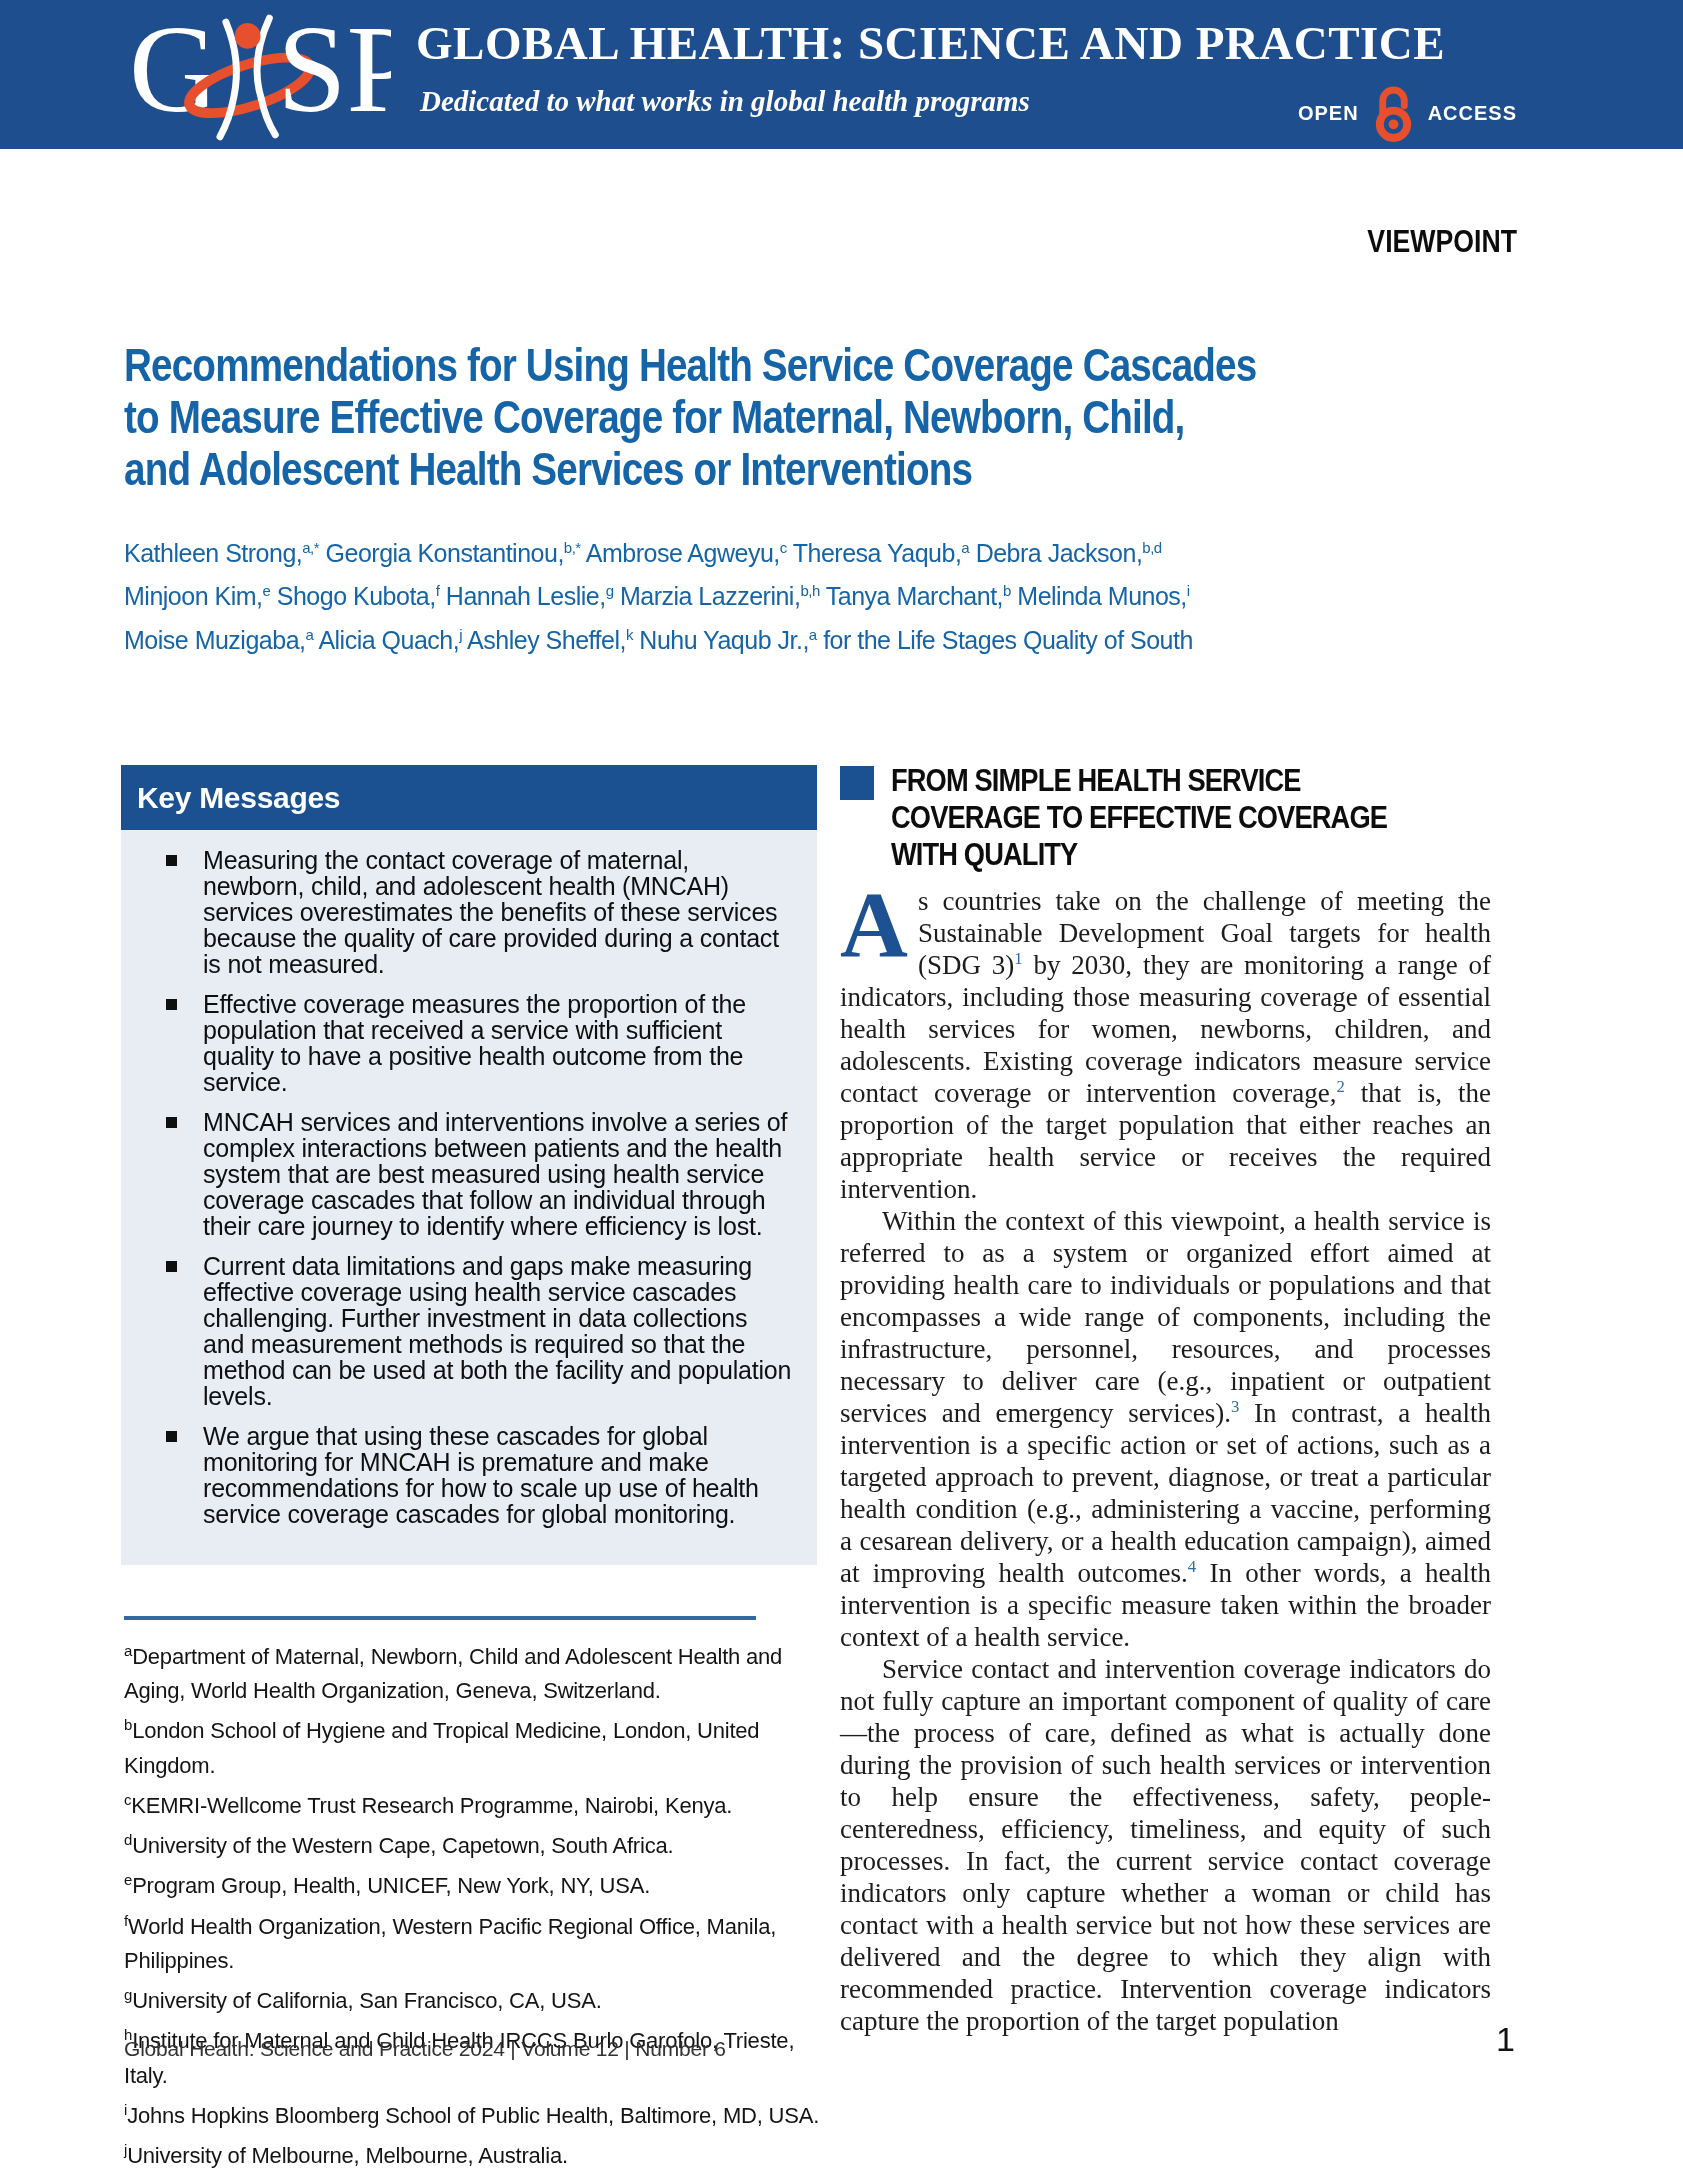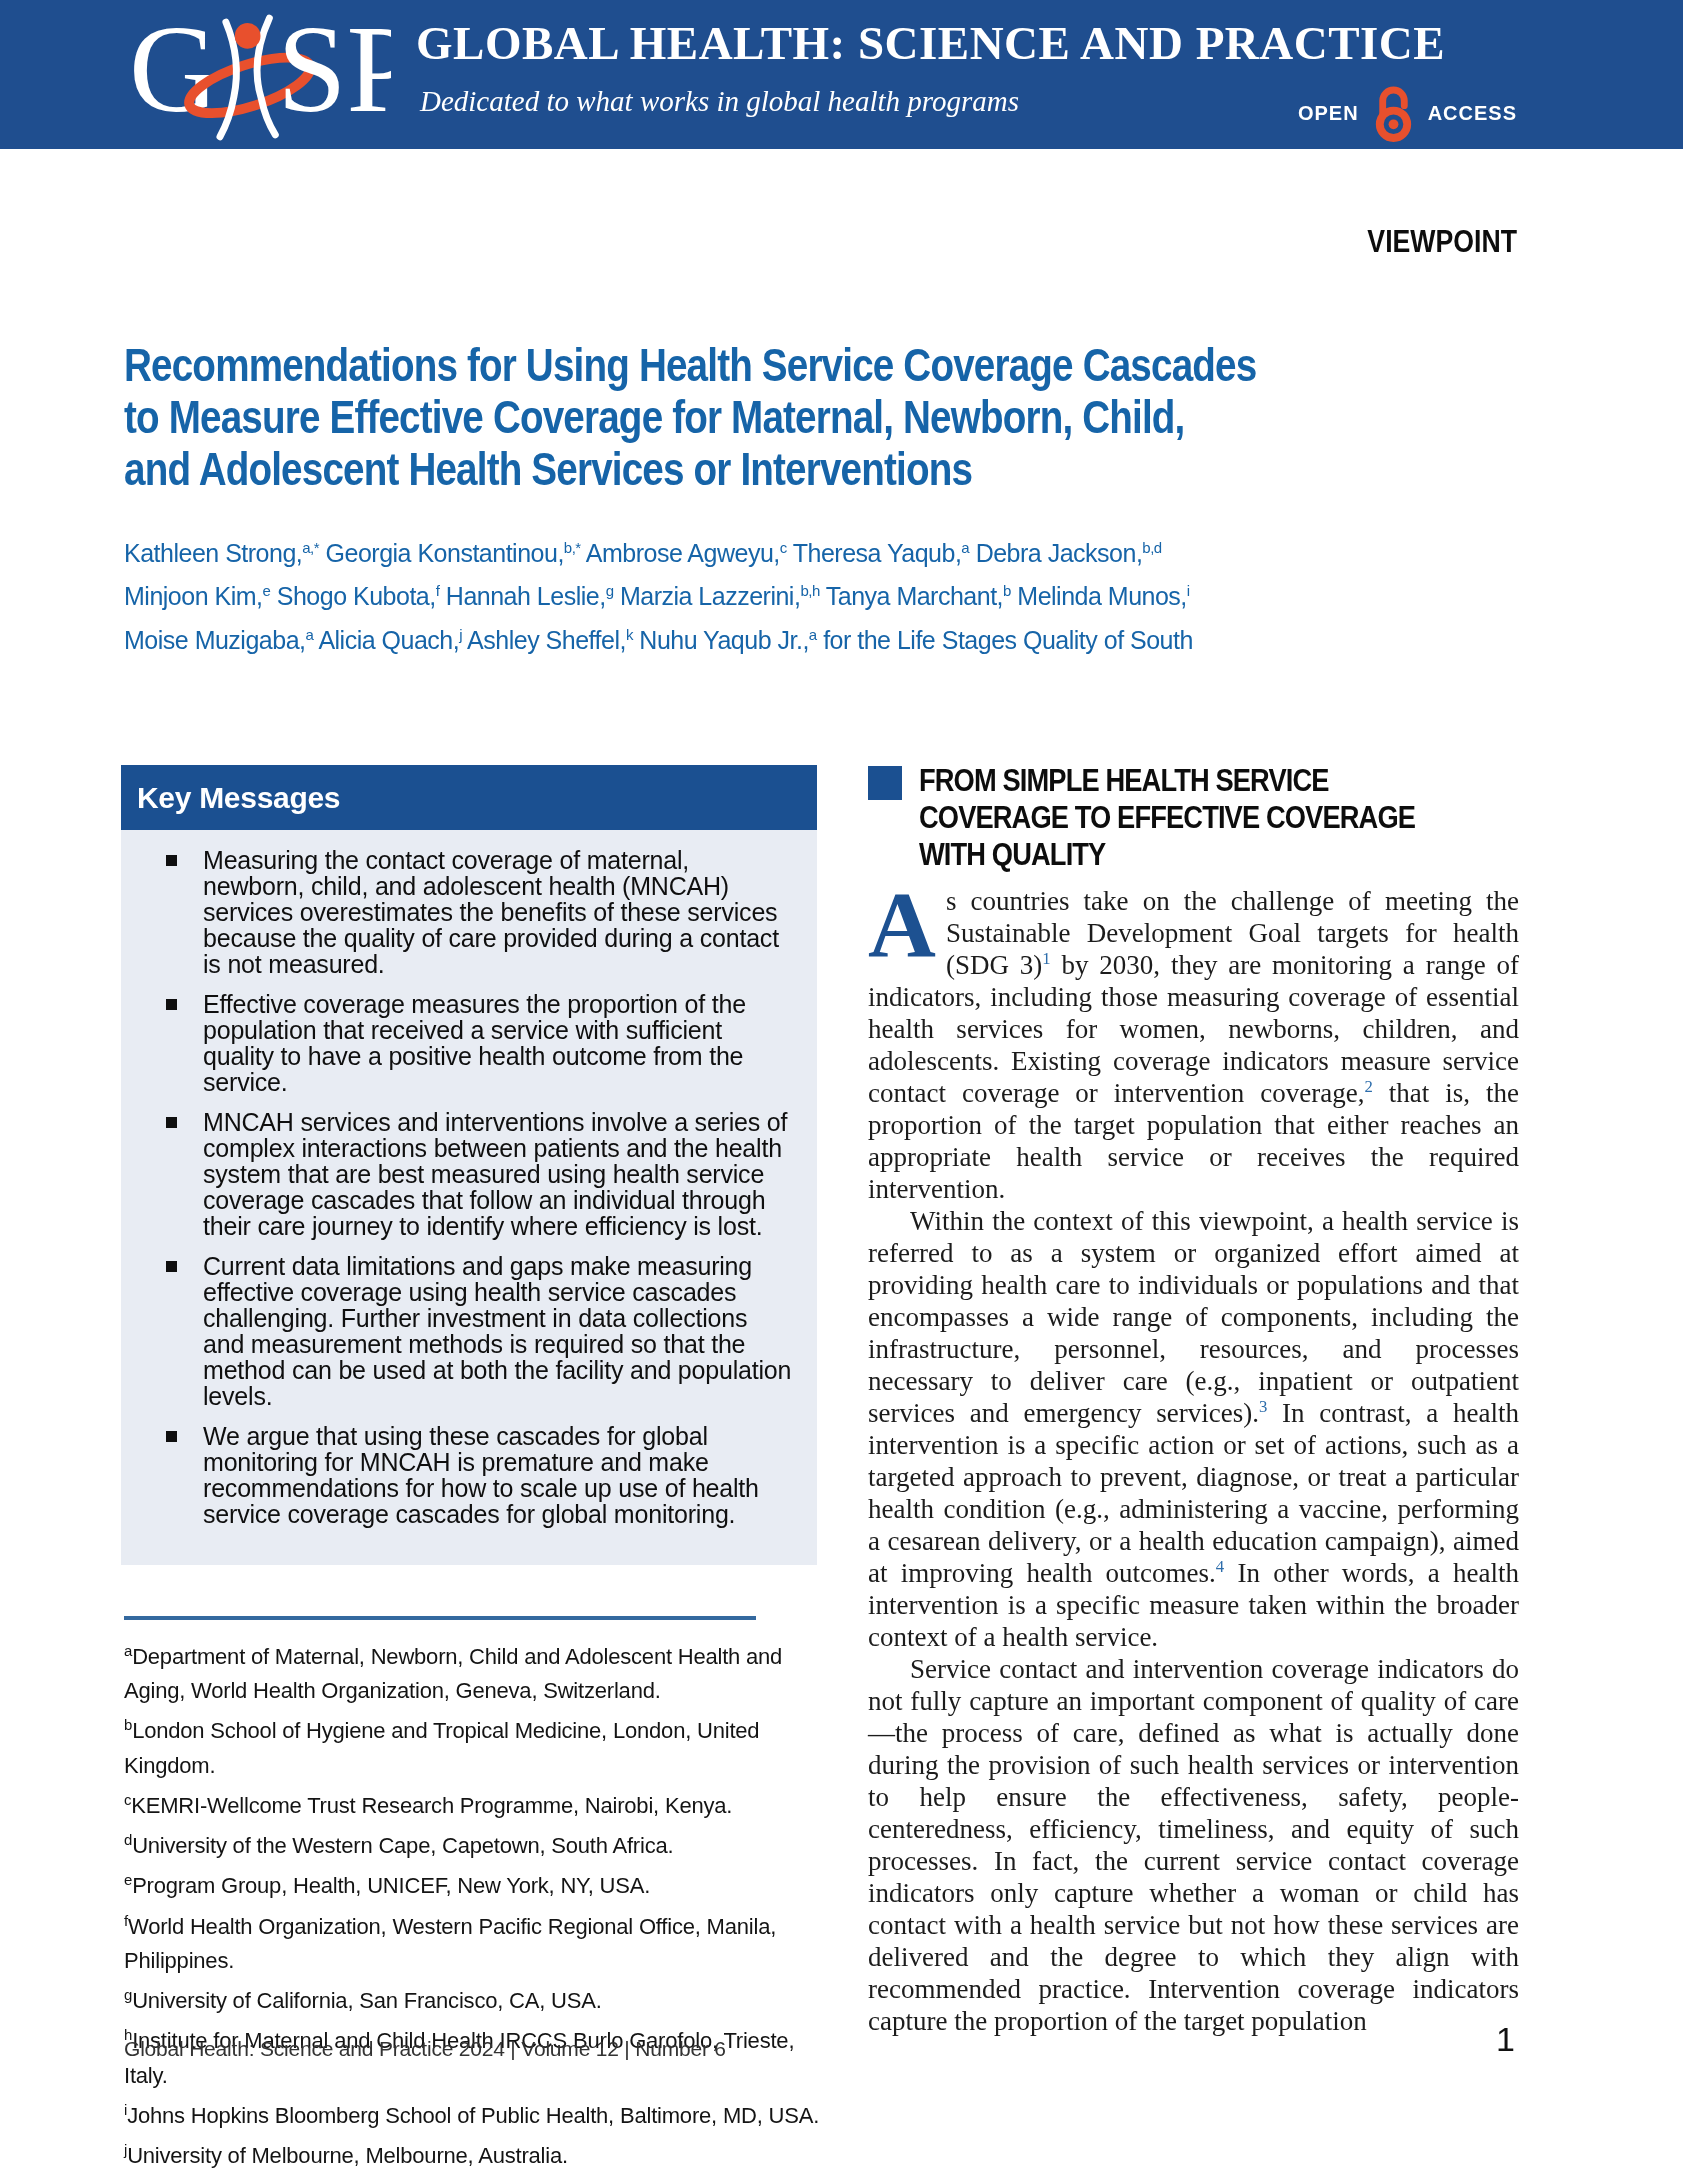--- a/index.html
+++ b/index.html
@@ -6,21 +6,21 @@
   .page{position:relative;width:1683px;height:2178px;background:#fff;overflow:hidden;
         font-family:"Liberation Sans",sans-serif;color:#111;}
 
   
   .masthead{position:absolute;top:0;left:0;width:1683px;height:149px;background:#1f4e8f;}
   .logo{position:absolute;left:129px;top:6px;}
   .mast-title{position:absolute;left:416px;top:16px;color:#fff;
               font-family:"Liberation Serif",serif;font-size:47px;font-weight:600;
               letter-spacing:0.5px;white-space:nowrap;}
   .mast-tag{position:absolute;left:420px;top:85px;color:#fff;
-            font-family:"Liberation Serif",serif;font-style:italic;font-weight:400;
+            font-family:"Liberation Serif",serif;font-style:italic;font-weight:700;
             font-size:29px;white-space:nowrap;}
   .oa{position:absolute;right:166px;top:83px;display:flex;align-items:center;gap:9px;}
   .oa-word{color:#fff;font-weight:700;font-size:20px;letter-spacing:1px;}
 
   
   .kicker{position:absolute;top:224px;right:166px;font-size:31px;font-weight:800;
           color:#0d0d0d;transform:scaleX(.86);transform-origin:right center;}
   .title{position:absolute;left:124px;top:339px;color:#1664a8;font-size:46px;
          font-weight:700;line-height:52px;letter-spacing:-1px;
          transform:scaleX(.84);transform-origin:left top;}
@@ -43,21 +43,21 @@
               background:#0f0f0f;}
   .km-body li:last-child{margin-bottom:14px;}
 
   
   .aff-rule{position:absolute;left:124px;top:1616px;width:632px;height:4px;background:#34699f;}
   .affils{position:absolute;left:124px;top:1634px;width:703px;font-size:22px;
           line-height:34px;color:#141414;letter-spacing:-0.2px;}
   .affils sup{font-size:.68em;}
 
   
-  .rightcol{position:absolute;left:868px;top:762px;width:651px;}
+  .rightcol{position:absolute;left:840px;top:762px;width:651px;}
   .section-head{display:flex;gap:17px;margin-bottom:12px;}
   .sq{width:34px;height:34px;background:#1b5091;flex:none;margin-top:4px;}
   .head-lines{font-size:31px;font-weight:800;line-height:37px;color:#0d0d0d;
               letter-spacing:-1px;transform:scaleX(.88);transform-origin:left top;
               white-space:nowrap;}
   .bodytext{font-family:"Liberation Serif",serif;font-size:27px;line-height:32px;
             color:#1c1c1c;text-align:justify;}
   .bodytext p{margin:0;}
   .bodytext p.indent{text-indent:42px;}
   .bodytext sup.ref{color:#2d6dab;font-size:.62em;line-height:0;}

